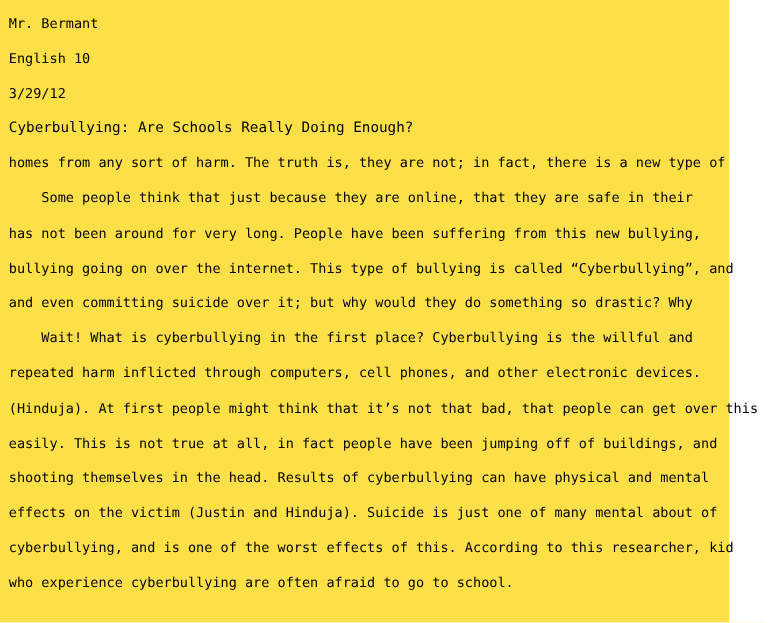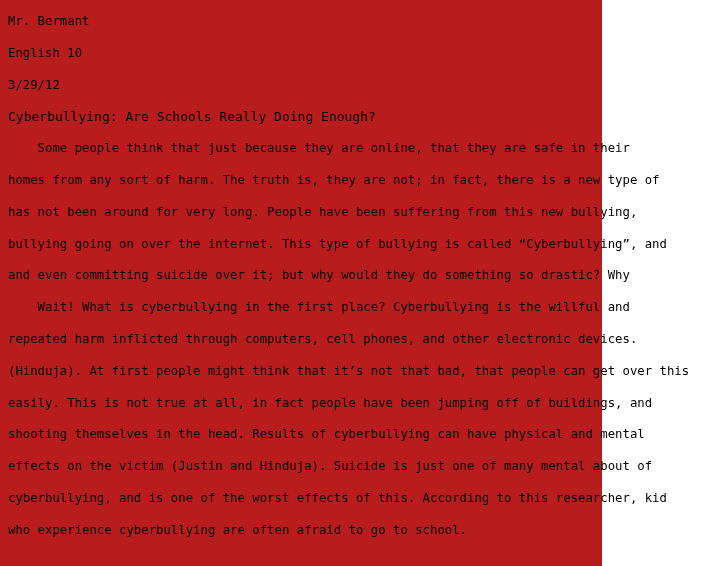--- a/index.html
+++ b/index.html
@@ -8,24 +8,24 @@
     background: #ffffff;
   }
   body {
     width: 713px;
     height: 566px;
     overflow: hidden;
     font-family: "DejaVu Sans Mono", "Liberation Mono", monospace;
   }
   .page {
     box-sizing: border-box;
-    width: 602px;
+    width: 663px;
     height: 566px;
     padding: 6px 10px 0 8px;
-    background: #b91c1c;
+    background: #fde047;
   }
   .heading-line {
     font-size: 12.3px;
     line-height: 31.8px;
     color: #000000;
     white-space: pre;
     letter-spacing: 0px;
   }
   .para {
     margin: 0;
@@ -49,22 +49,22 @@
 
 <div class="page">
 
   <div class="heading-line">Mr. Bermant</div>
   <div class="heading-line">English 10</div>
   <div class="heading-line">3/29/12</div>
 
   <div class="title-line">Cyberbullying: Are Schools Really Doing Enough?</div>
 
   <div class="para">
+    <span class="ln">homes from any sort of harm. The truth is, they are not; in fact, there is a new type of</span>
     <span class="ln">    Some people think that just because they are online, that they are safe in their</span>
-    <span class="ln">homes from any sort of harm. The truth is, they are not; in fact, there is a new type of</span>
     <span class="ln">has not been around for very long. People have been suffering from this new bullying,</span>
     <span class="ln">bullying going on over the internet. This type of bullying is called “Cyberbullying”, and</span>
     <span class="ln">and even committing suicide over it; but why would they do something so drastic? Why</span>
   </div>
 
   <div class="para">
     <span class="ln">    Wait! What is cyberbullying in the first place? Cyberbullying is the willful and</span>
     <span class="ln">repeated harm inflicted through computers, cell phones, and other electronic devices.</span>
     <span class="ln">(Hinduja). At first people might think that it’s not that bad, that people can get over this</span>
     <span class="ln">easily. This is not true at all, in fact people have been jumping off of buildings, and</span>

